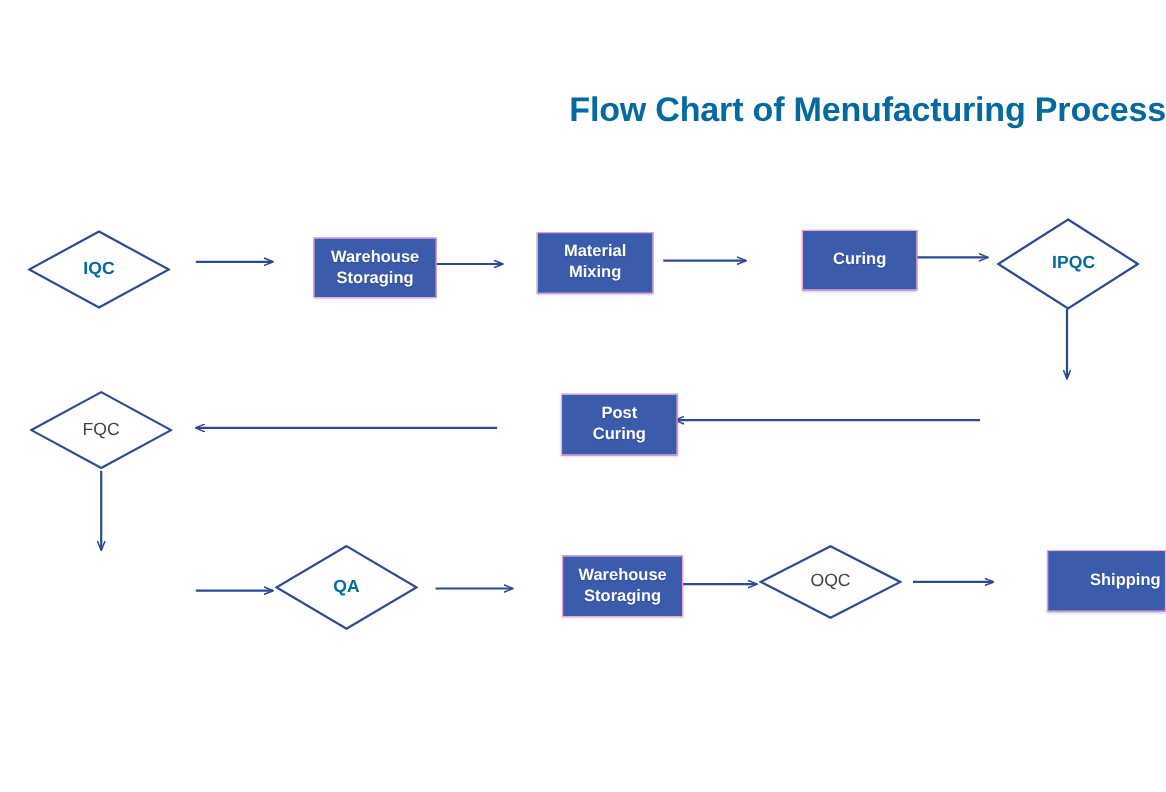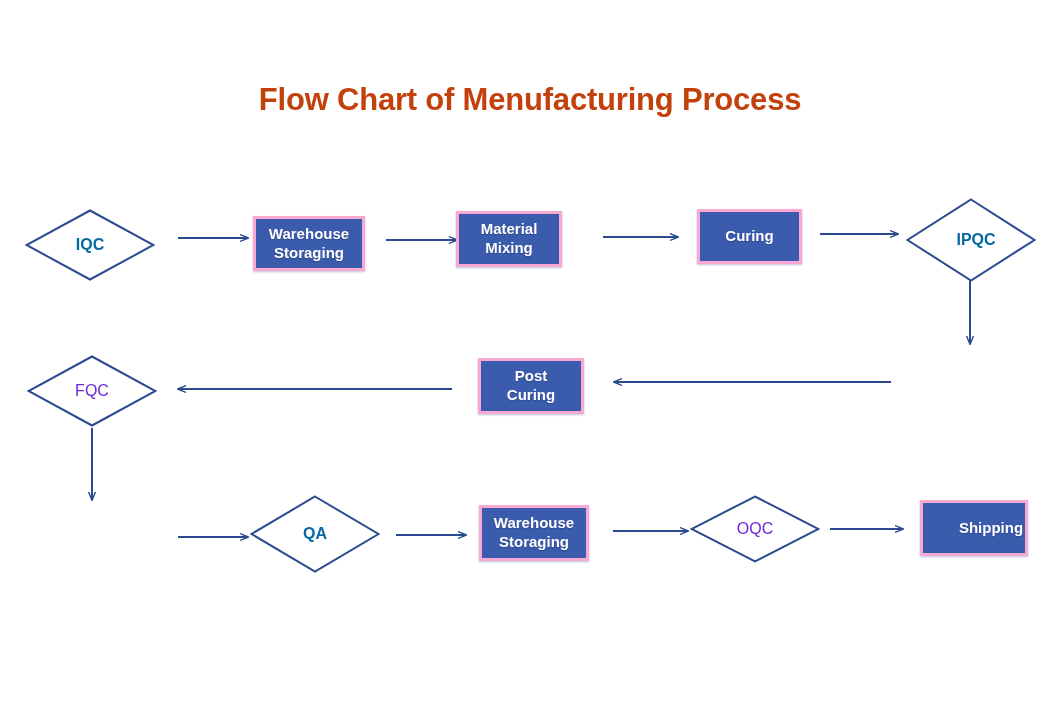--- a/index.html
+++ b/index.html
@@ -15,43 +15,44 @@
     overflow: hidden;
     font-family: "Liberation Sans", sans-serif;
   }
 
   
   #chart-title {
     position: absolute;
     left: 0;
     top: 82px;
     width: 1060px;
-    text-align: center;
+    text-align: right;
     font-size: 31px;
     font-weight: bold;
-    color: #c2410c;
+    color: #0369a1;
     letter-spacing: -0.2px;
     white-space: nowrap;
   }
 
   
   .node {
     position: absolute;
     box-sizing: border-box;
     display: flex;
     align-items: center;
     justify-content: center;
     text-align: center;
   }
 
   
   .node.process {
     background: #3b5bac;
-    border: 3px solid #f9a8d4;
+    border: 1px solid #f9a8d4;
     box-shadow: 0 1px 2px rgba(60,80,150,0.35);
+    margin-left: 32px;
   }
   .node.process .node-label {
     color: #ffffff;
     font-weight: bold;
     font-size: 15px;
     line-height: 1.25;
     text-shadow: 0 1px 1px rgba(25,40,90,0.35);
     padding: 0 4px;
   }
 
@@ -71,21 +72,21 @@
     z-index: 2;
     color: #0369a1;
     font-size: 16px;
     line-height: 1.2;
   }
   .node.decision.bold-label .node-label {
     font-weight: bold;
   }
   .node.decision.light-label .node-label {
     font-weight: normal;
-    color: #6d28d9;
+    color: #404040;
   }
   .nudge-right-sm .node-label { transform: translateX(5px); }
 
   
   #connectors {
     position: absolute;
     left: 0;
     top: 0;
     width: 1060px;
     height: 720px;

